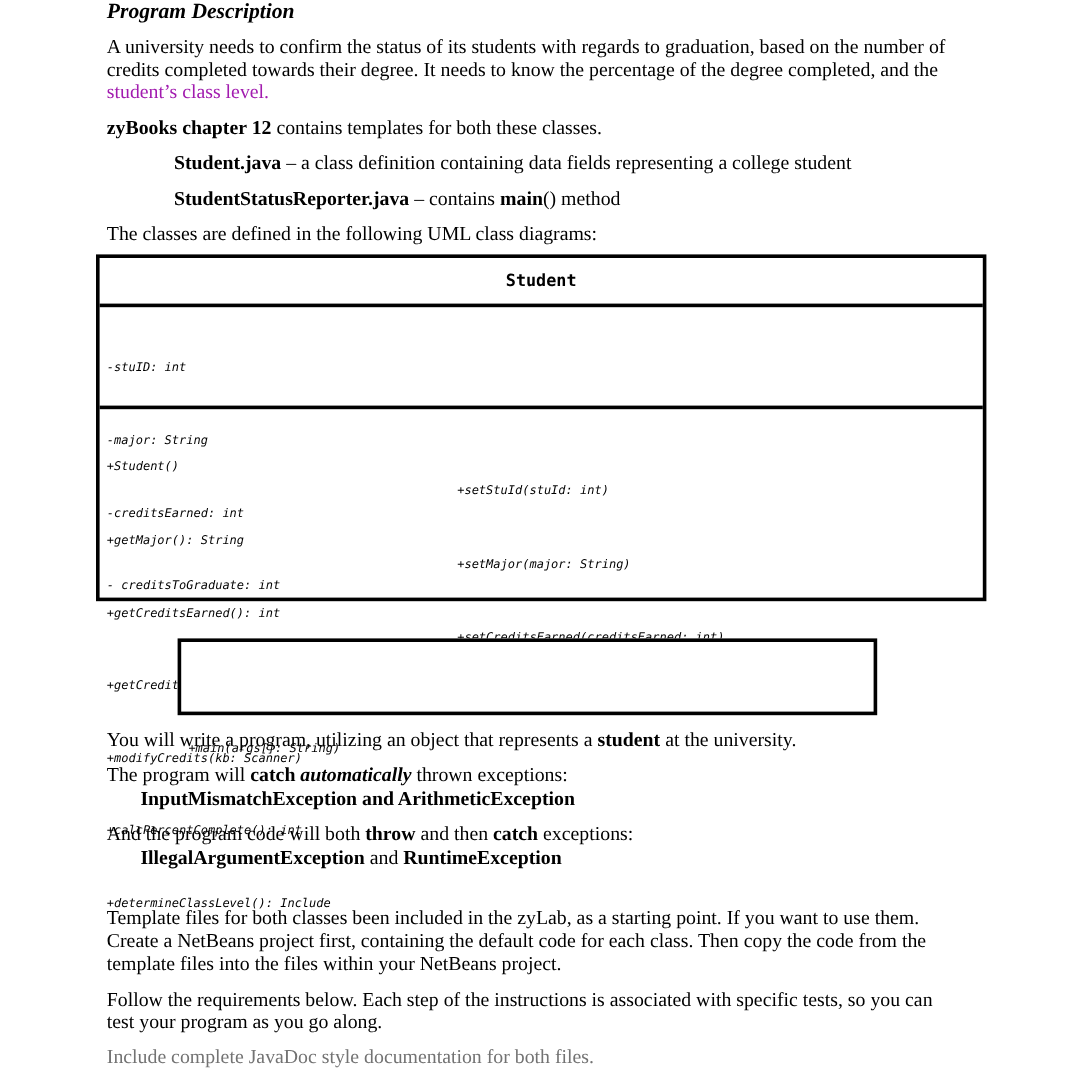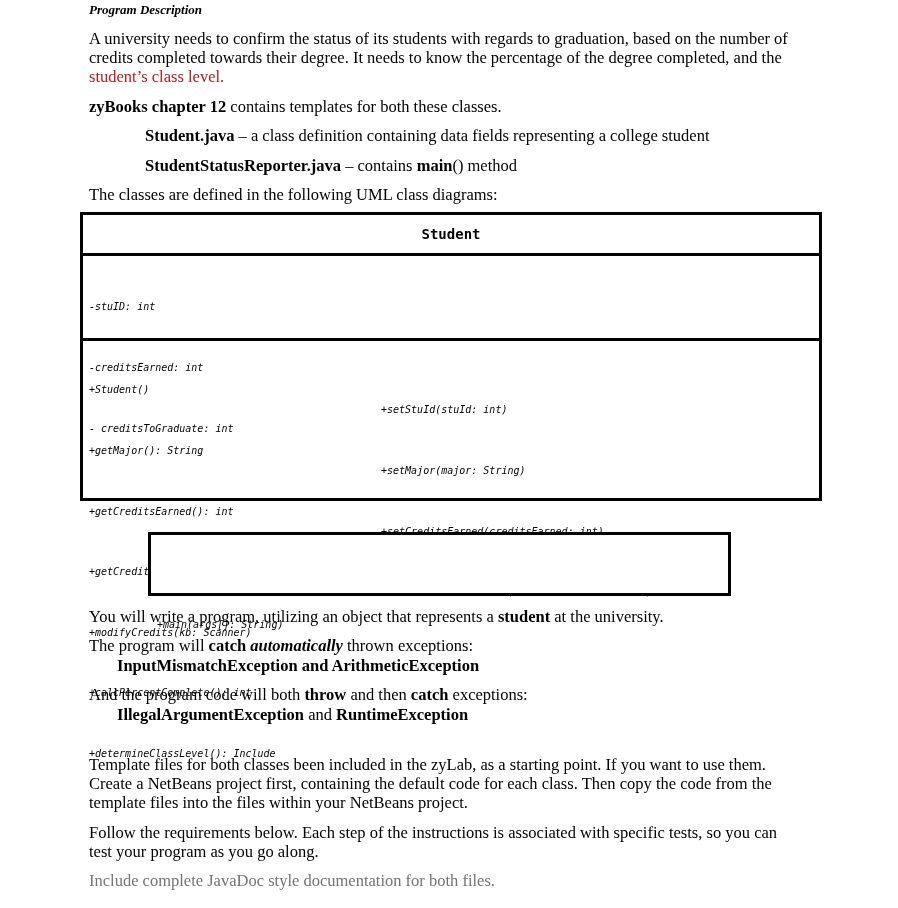--- a/index.html
+++ b/index.html
@@ -6,22 +6,22 @@
     body {
       width: 898px; height: 908px; position: relative; overflow: hidden;
       font-family: "Liberation Serif", "DejaVu Serif", serif;
       color: #000;
       font-size: 16.5px;
     }
     .line { position: absolute; left: 89px; white-space: nowrap; line-height: 19px; }
     .indent { left: 145px; text-align: center; }
     .indent2 { left: 117px; }
     b { font-weight: bold; }
-    .heading { font-weight: bold; font-style: italic; font-size: 13px; top: 0px; }
-    .grey { color: #b91c1c; }
+    .heading { font-weight: bold; font-style: italic; font-size: 18px; top: 0px; }
+    .grey { color: #a21caf; }
     .blue { color: #737373; }
 
     .uml {
       position: absolute; border: 3px solid #000; box-sizing: border-box;
       font-family: "DejaVu Sans Mono", "Liberation Mono", monospace;
       background: #fff;
     }
     .uml .hdr {
       position: absolute; left: 0; right: 0; top: 0;
       border-bottom: 3px solid #000;
@@ -51,20 +51,21 @@
   <b>StudentStatusReporter.java</b><span> – contains </span><b>main</b><span>() method</span>
 </div>
 
 <div class="line" style="top:185px">The classes are defined in the following UML class diagrams:</div>
 
 <div class="uml" style="left:80px; top:212px; width:742px; height:289px;">
   <div class="hdr" style="height:38px;">Student</div>
   <div class="sec" style="top:41px; height:82px; border-bottom:3px solid #000;">
     <div class="code" style="left:6px; top:1px;">
       <div>-stuID: int</div>
+      <div>-major: String</div>
       <div>-creditsEarned: int</div>
       <div>- creditsToGraduate: int</div>
     </div>
   </div>
   <div class="sec" style="top:126px; bottom:0;">
     <div class="code" style="left:6px; top:-1px;">
       <div>+Student()</div>
       <div>+getMajor(): String</div>
       <div>+getCreditsEarned(): int</div>
       <div>+getCreditsToGraduate(): int</div>

